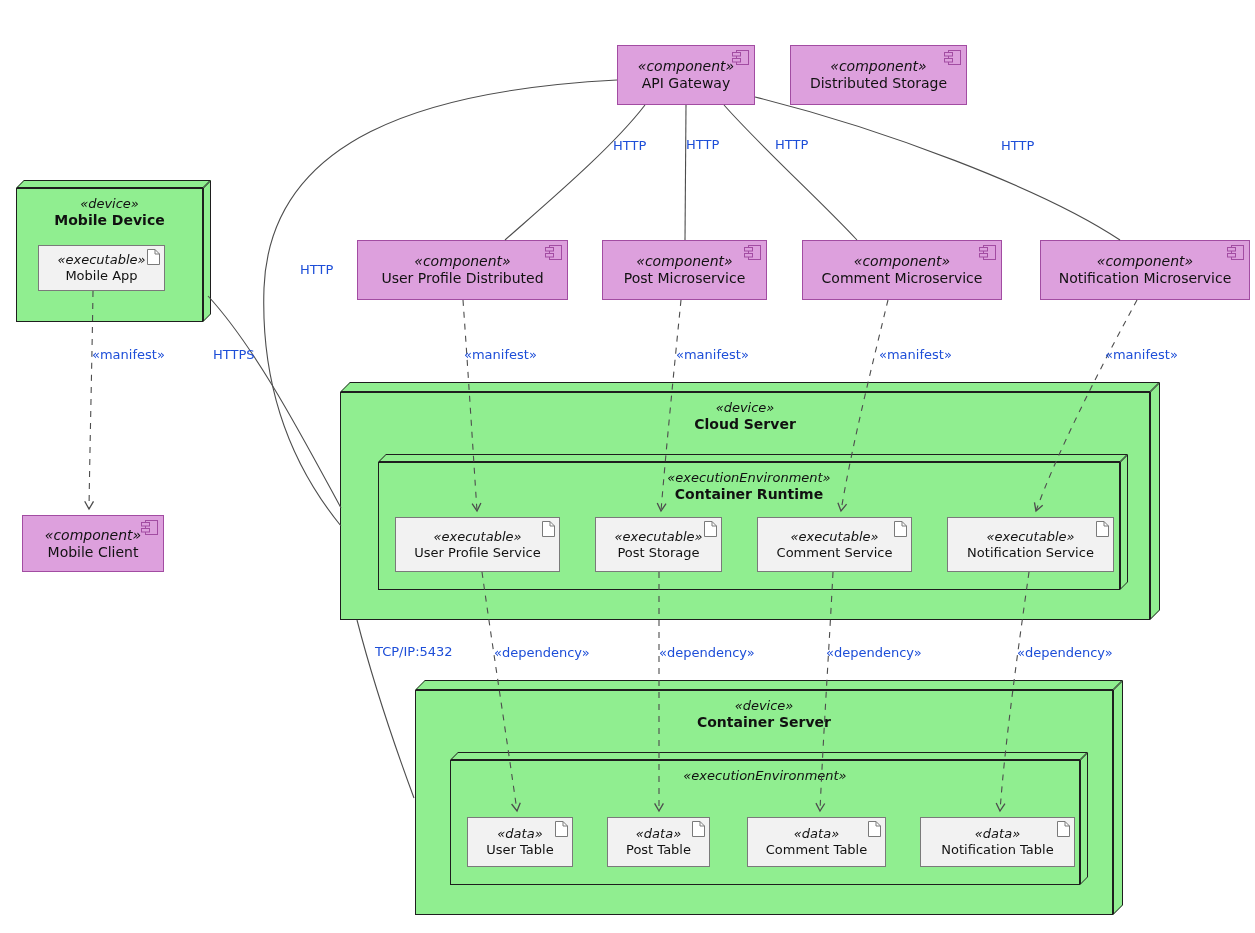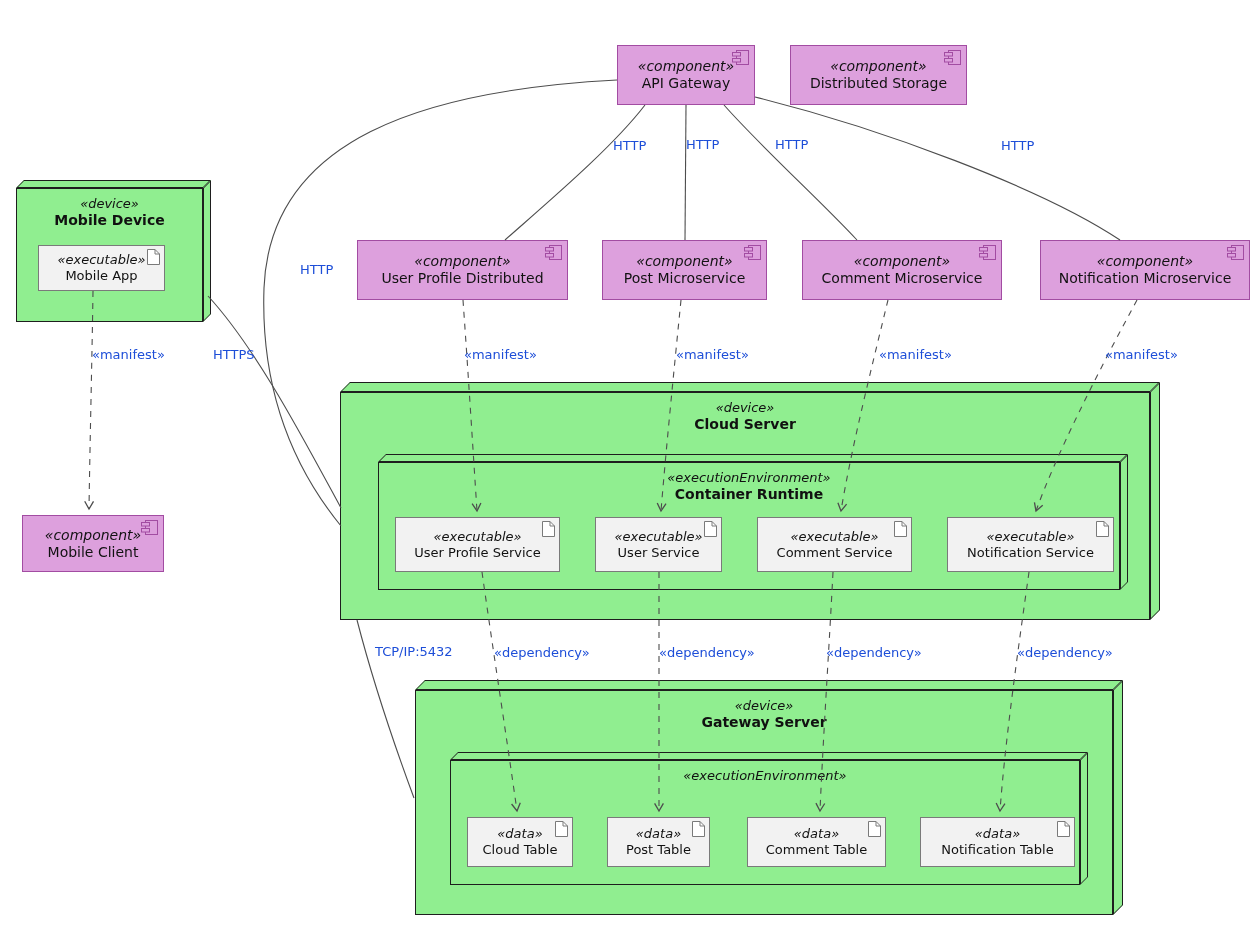--- a/index.html
+++ b/index.html
@@ -82,21 +82,21 @@
       <div class="nm">Container Runtime</div>
     </div>
   </div>
 
   <div class="n3" style="left:415px;top:680px;width:708px;height:235px;--d:10px;z-index:2;">
     <div class="topf"></div>
     <div class="sidef"></div>
     <div class="face"></div>
     <div class="hdr">
       <div class="st">«device»</div>
-      <div class="nm">Gateway Server</div>
+      <div class="nm">Container Server</div>
     </div>
   </div>
 
   <div class="n3" style="left:450px;top:752px;width:638px;height:133px;--d:8px;z-index:3;">
     <div class="topf"></div>
     <div class="sidef"></div>
     <div class="face"></div>
     <div class="hdr">
       <div class="st">«executionEnvironment»</div>
     </div>
@@ -189,21 +189,21 @@
     <div class="st">«executable»</div>
     <div class="nm">User Profile Service</div>
   </div>
 
   <div class="artifact" style="left:595px;top:517px;width:127px;height:55px;">
     <svg class="dicon" width="13" height="16" viewBox="0 0 13 16">
         <path d="M0.5,0.5 h7.5 l4.5,4.5 v10.5 h-12 z" fill="#ffffff" stroke="#7A7A7A"></path>
         <path d="M8,0.5 v4.5 h4.5" fill="none" stroke="#7A7A7A"></path>
       </svg>
     <div class="st">«executable»</div>
-    <div class="nm">User Service</div>
+    <div class="nm">Post Storage</div>
   </div>
 
   <div class="artifact" style="left:757px;top:517px;width:155px;height:55px;">
     <svg class="dicon" width="13" height="16" viewBox="0 0 13 16">
         <path d="M0.5,0.5 h7.5 l4.5,4.5 v10.5 h-12 z" fill="#ffffff" stroke="#7A7A7A"></path>
         <path d="M8,0.5 v4.5 h4.5" fill="none" stroke="#7A7A7A"></path>
       </svg>
     <div class="st">«executable»</div>
     <div class="nm">Comment Service</div>
   </div>
@@ -216,21 +216,21 @@
     <div class="st">«executable»</div>
     <div class="nm">Notification Service</div>
   </div>
 
   <div class="artifact" style="left:467px;top:817px;width:106px;height:50px;">
     <svg class="dicon" width="13" height="16" viewBox="0 0 13 16">
         <path d="M0.5,0.5 h7.5 l4.5,4.5 v10.5 h-12 z" fill="#ffffff" stroke="#7A7A7A"></path>
         <path d="M8,0.5 v4.5 h4.5" fill="none" stroke="#7A7A7A"></path>
       </svg>
     <div class="st">«data»</div>
-    <div class="nm">Cloud Table</div>
+    <div class="nm">User Table</div>
   </div>
 
   <div class="artifact" style="left:607px;top:817px;width:103px;height:50px;">
     <svg class="dicon" width="13" height="16" viewBox="0 0 13 16">
         <path d="M0.5,0.5 h7.5 l4.5,4.5 v10.5 h-12 z" fill="#ffffff" stroke="#7A7A7A"></path>
         <path d="M8,0.5 v4.5 h4.5" fill="none" stroke="#7A7A7A"></path>
       </svg>
     <div class="st">«data»</div>
     <div class="nm">Post Table</div>
   </div>

